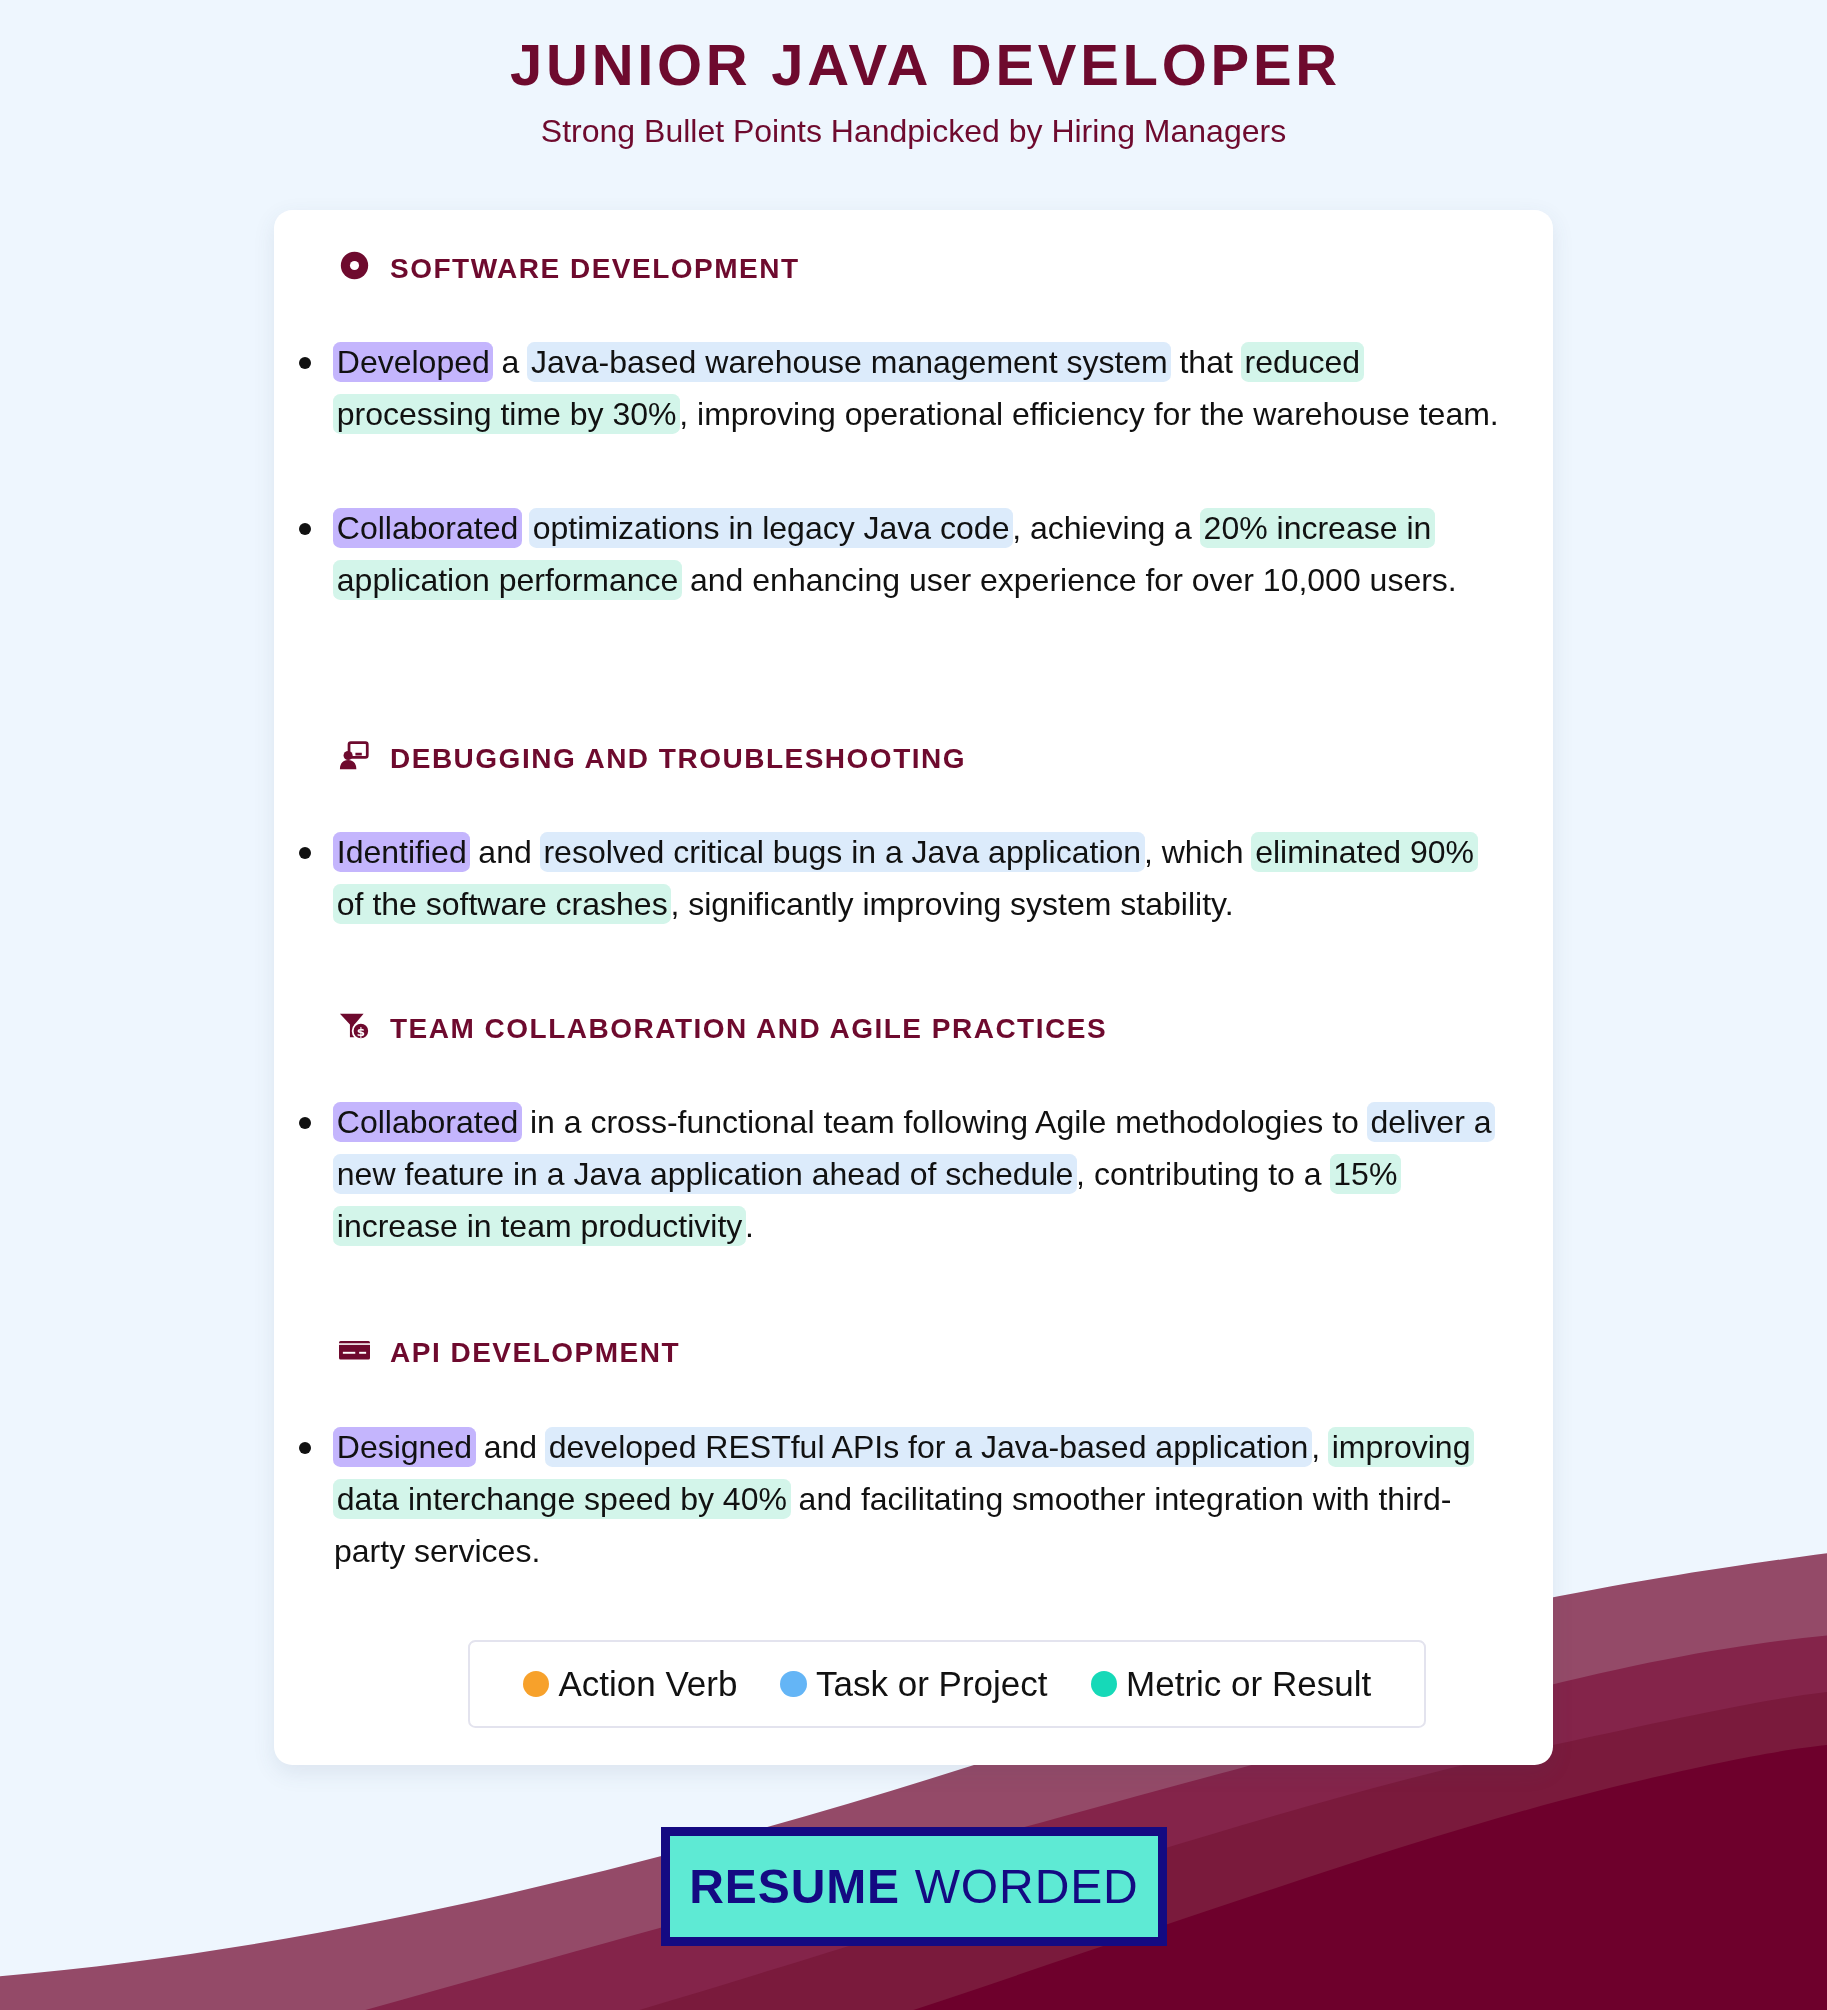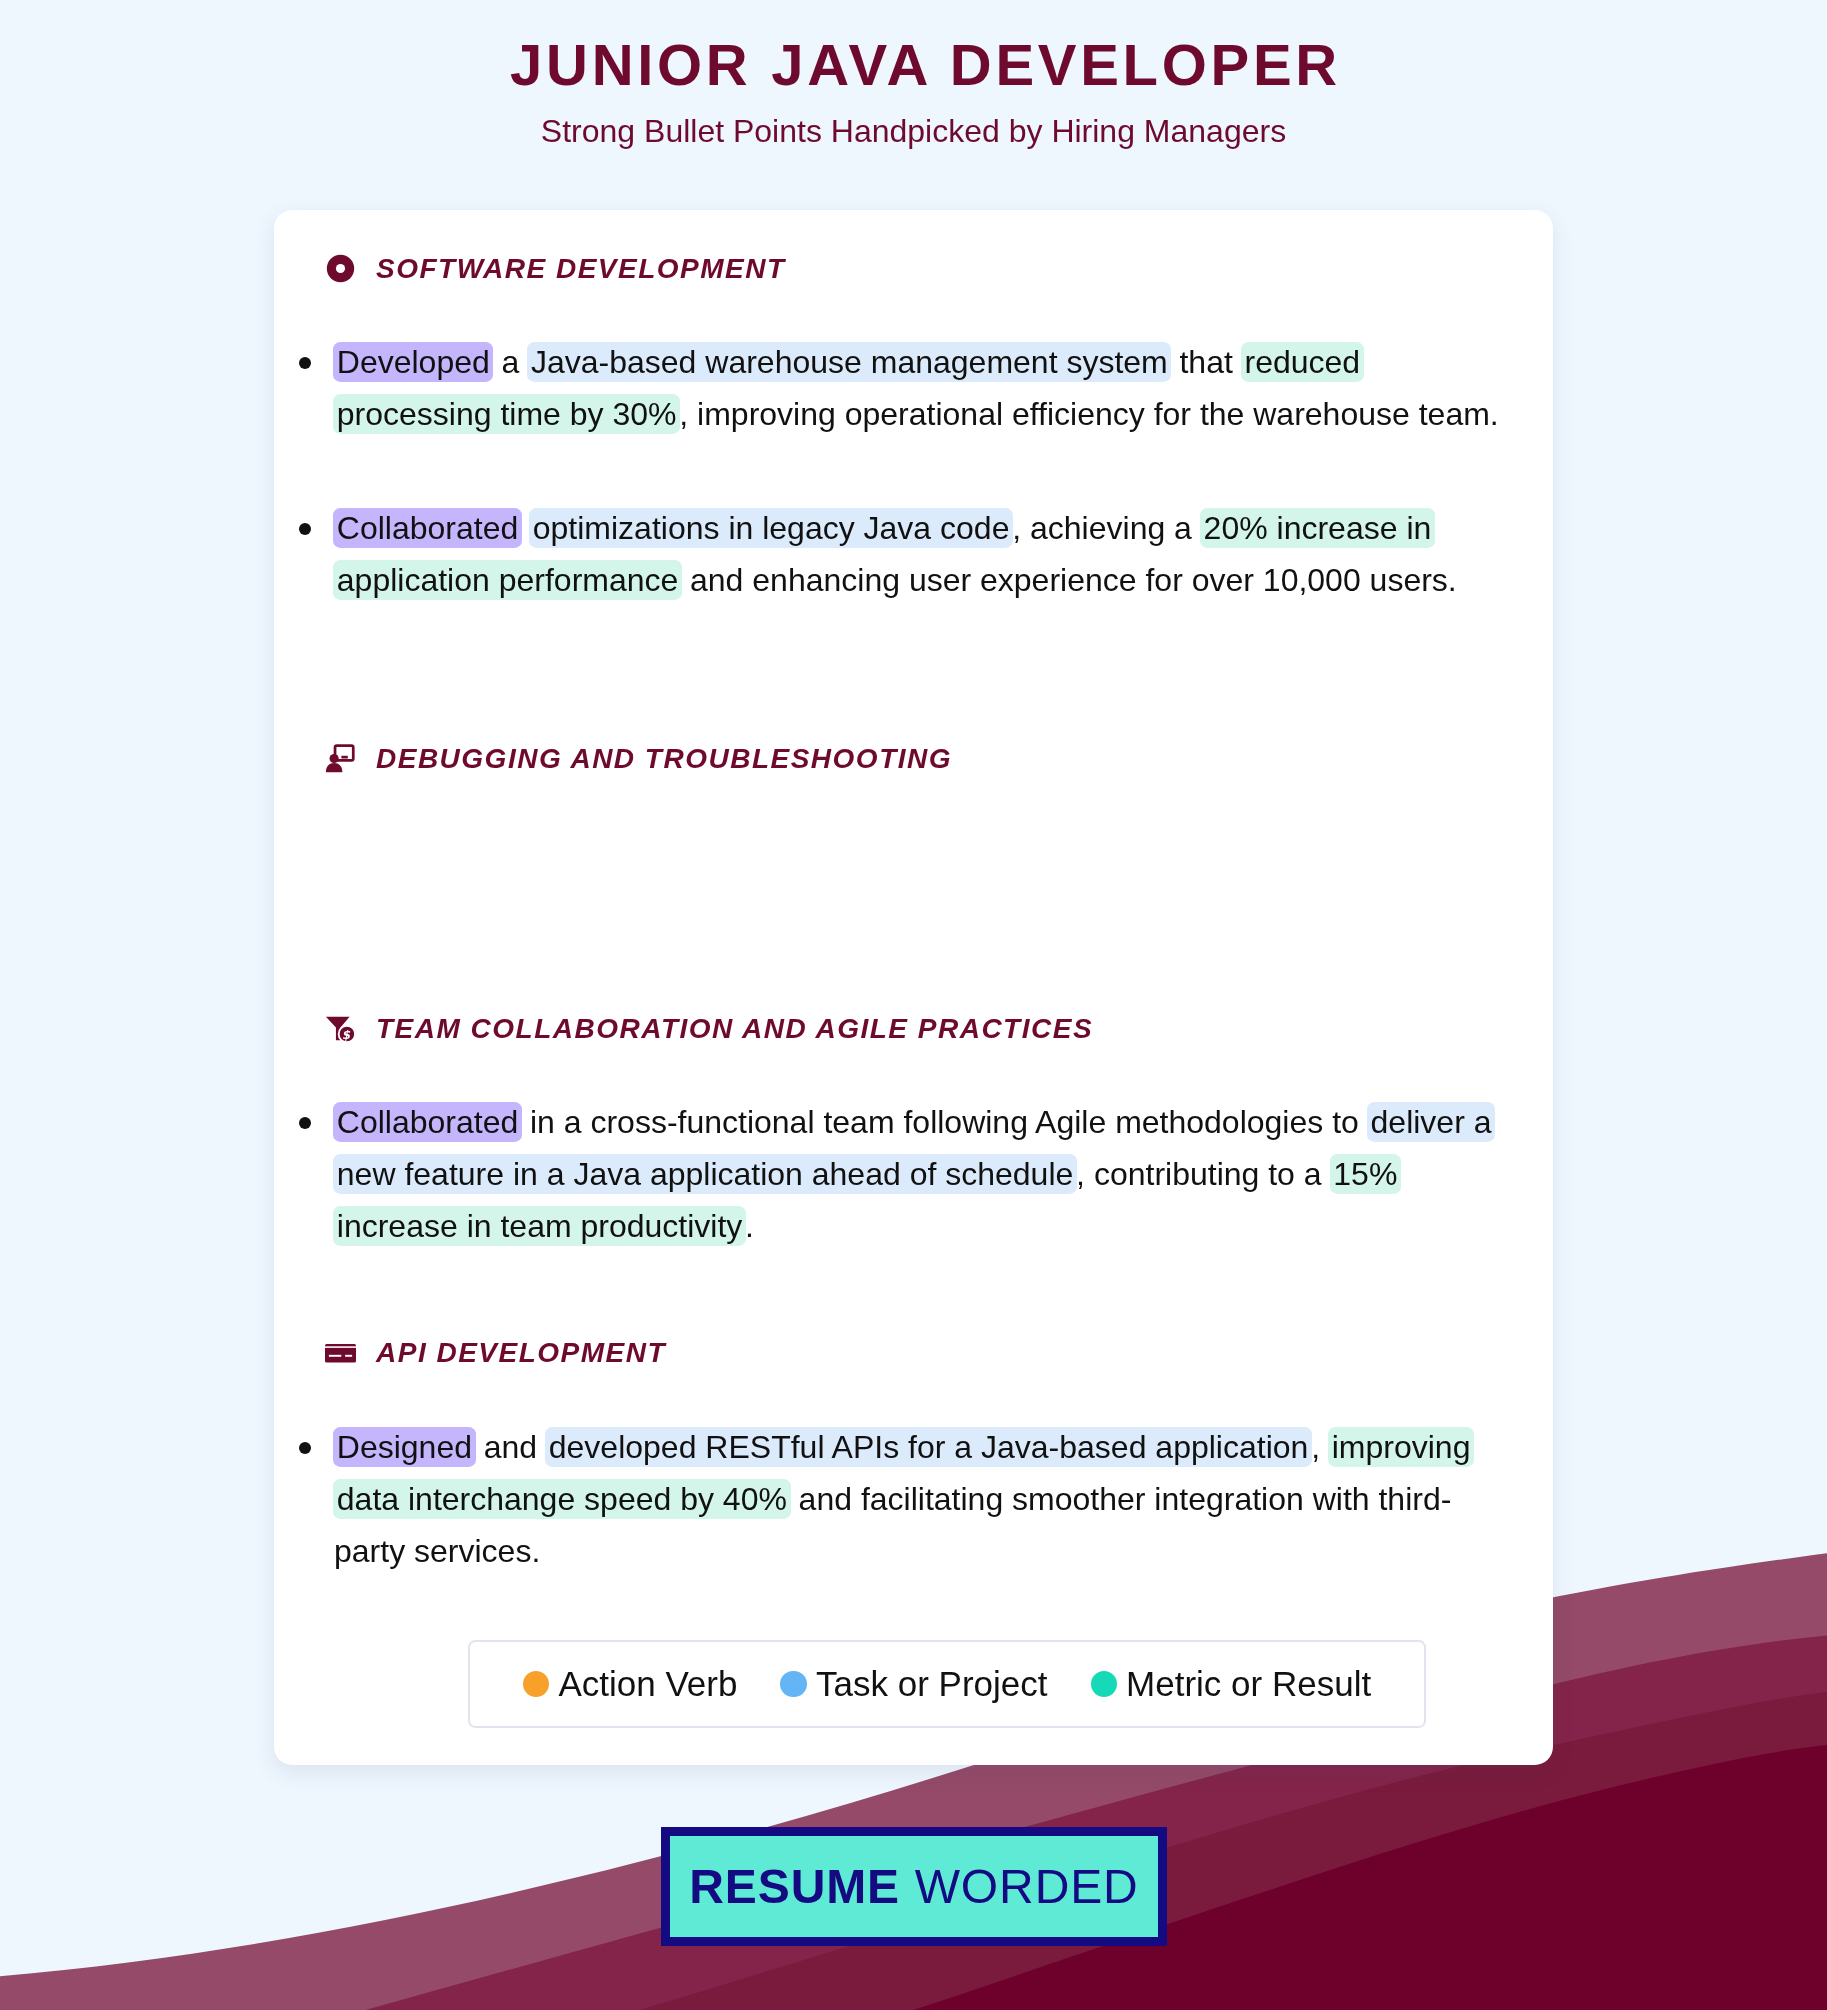--- a/index.html
+++ b/index.html
@@ -18,21 +18,21 @@
     .page-subtitle {
       position: absolute; left: 0; right: 0; top: 111px; text-align: center;
       font-size: 32px; font-weight: 400; color: #6E0A2E; line-height: 40px; z-index: 2;
     }
     .card {
       position: absolute; left: 274px; top: 210px; width: 1279px; height: 1555px;
       background: #FFFFFF; border-radius: 18.3px; z-index: 2;
       box-shadow: 0 7.3px 22px rgba(60, 80, 110, 0.10);
     }
     .section-header {
-      position: absolute; left: 51px; height: 37px; display: flex; align-items: center; font-style: italic;
+      position: absolute; left: 65px; height: 37px; display: flex; 
     }
     .section-icon { width: 31px; height: 31px; display: inline-flex; align-items: center; justify-content: center; }
     .section-icon svg { width: 31px; height: 31px; display: block; }
     .section-title {
       margin-left: 20px; font-size: 28px; font-weight: 700; color: #6E0A2E;
       letter-spacing: 1.5px; line-height: 37px; white-space: nowrap;
     }
     .bullet {
       position: absolute; left: 60px; width: 1170px;
       font-size: 32px; line-height: 52px; color: #111;
@@ -92,20 +92,21 @@
     <span class="section-icon">
       <svg viewBox="0 0 34 34">
         <rect x="11" y="3" width="20" height="16" rx="2" fill="none" stroke="#6E0A2E" stroke-width="3"></rect>
         <rect x="18" y="14" width="7" height="3" fill="#6E0A2E"></rect>
         <circle cx="10" cy="17" r="5" fill="#6E0A2E"></circle>
         <path d="M1,32 C1,25 5,22 10,22 C15,22 19,25 19,32 Z" fill="#6E0A2E"></path>
       </svg>
     </span>
     <span class="section-title">DEBUGGING AND TROUBLESHOOTING</span>
   </div>
+  <div class="bullet" style="top:616px;"><span class="hl hl-action">Identified</span><span> and </span><span class="hl hl-task">resolved critical bugs in a Java application</span><span>, which </span><span class="hl hl-metric">eliminated 90% of the software crashes</span><span>, significantly improving system stability.</span></div>
 
   <div class="section-header" style="top:800px;">
     <span class="section-icon">
       <svg viewBox="0 0 34 34">
         <path d="M1,4 L27,4 L17,16 L17,30 L12,30 L12,16 Z" fill="#6E0A2E"></path>
         <circle cx="24" cy="23" r="9" fill="#6E0A2E" stroke="#fff" stroke-width="2"></circle>
         <text x="24" y="28" font-size="13" font-weight="700" fill="#fff" text-anchor="middle" font-family="DejaVu Sans, sans-serif">$</text>
       </svg>
     </span>
     <span class="section-title">TEAM COLLABORATION AND AGILE PRACTICES</span>

